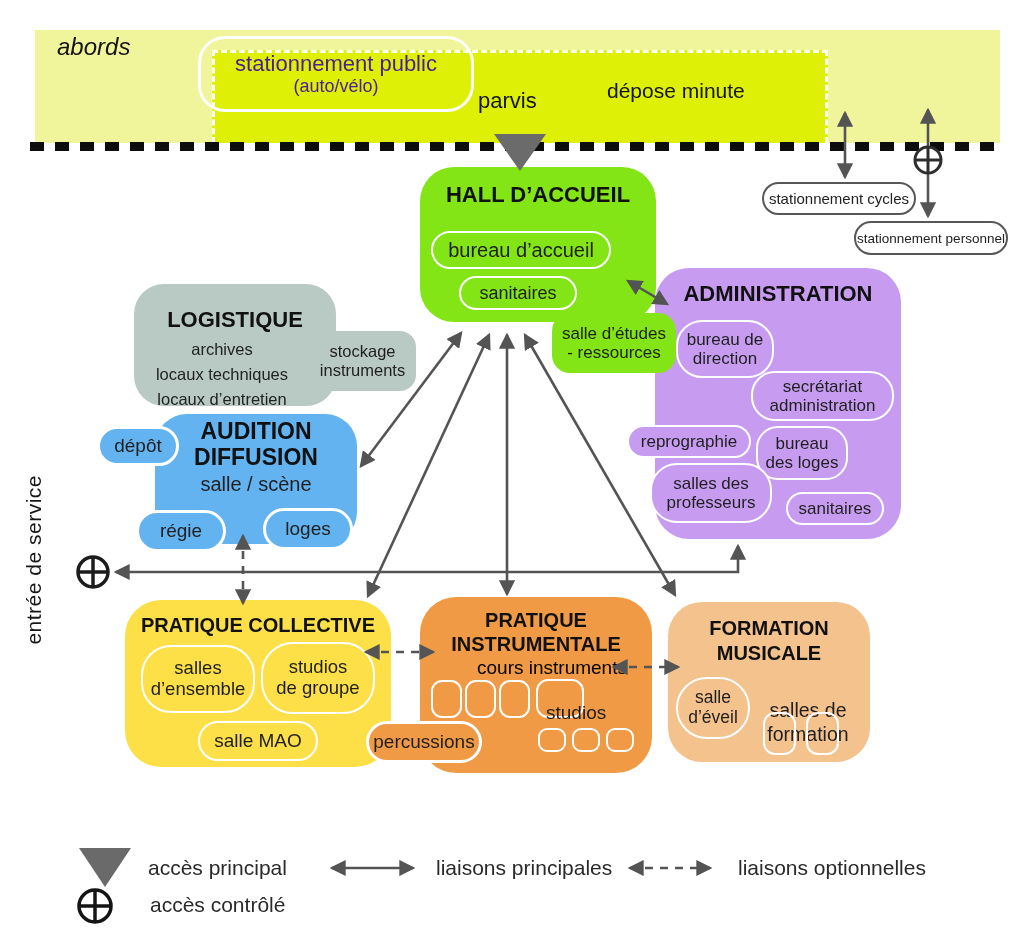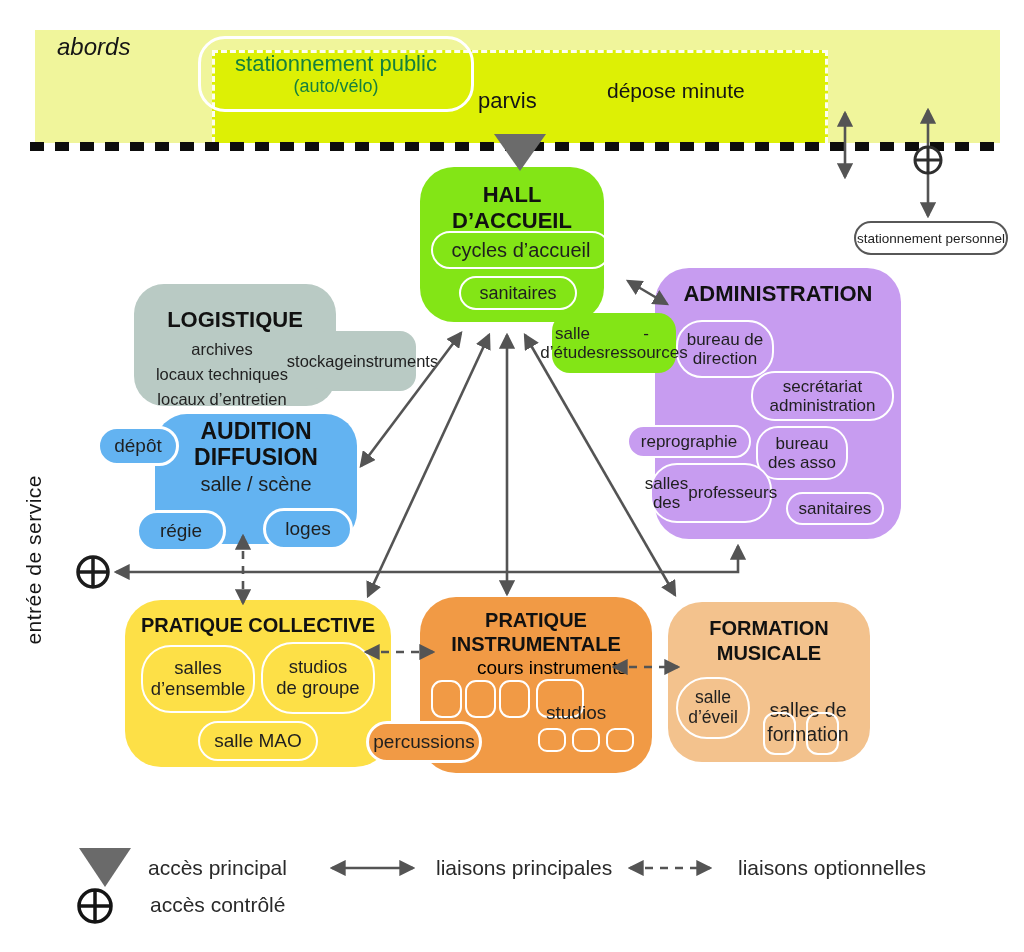--- a/index.html
+++ b/index.html
@@ -7,32 +7,32 @@
         font-family:"Liberation Sans", sans-serif;color:#1c1c1c;}
   .abs{position:absolute;}
   .band{left:35px;top:30px;width:965px;height:113px;background:#f0f59b;}
   .zone{left:212px;top:50px;width:616px;height:93px;background:#ddf005;box-sizing:border-box;
         border:3px dashed rgba(255,255,255,.95);border-bottom:none;}
   .dotline{left:30px;top:142px;width:975px;height:9px;
         background:repeating-linear-gradient(90deg,#0d0d0d 0 14px,transparent 14px 25px);}
   .abords{left:57px;top:33px;font-size:24px;font-style:italic;color:#151515;}
   .ppbox{left:198px;top:36px;width:276px;height:76px;border:3.5px solid #fff;border-radius:27px;
         box-sizing:border-box;display:flex;flex-direction:column;align-items:center;justify-content:center;
-        color:#15803d;text-align:center;line-height:1.15;}
+        color:#4c1d95;text-align:center;line-height:1.15;}
   .pp1{font-size:22px;} .pp2{font-size:18px;}
   .toplabel{font-size:22px;color:#151515;}
   .tri-main{left:494px;top:134px;width:0;height:0;border-left:26px solid transparent;
         border-right:26px solid transparent;border-top:37px solid #6b6b6b;}
   .whitechip{background:#fff;border:2.5px solid #575757;border-radius:17px;box-sizing:border-box;
         display:flex;align-items:center;justify-content:center;color:#222;}
   .block{box-sizing:border-box;color:#111;}
   .btitle{font-weight:bold;text-align:center;color:#111;line-height:1.2;}
   .pill{border:2.5px solid #fff;box-sizing:border-box;display:flex;flex-direction:column;
         align-items:center;justify-content:center;text-align:center;color:#1f1f1f;line-height:1.13;}
-  .chip{border:3px solid #fff;box-sizing:border-box;display:flex;flex-direction:row;
+  .chip{border:3px solid #fff;box-sizing:border-box;display:flex;flex-direction:column;
         align-items:center;justify-content:center;text-align:center;color:#1f1f1f;line-height:1.13;}
   .sq{border:2.5px solid #fff;box-sizing:border-box;}
   .items{font-size:16.5px;text-align:center;line-height:1.5;color:#222;}
   .vlabel{left:22px;top:475px;writing-mode:vertical-rl;transform:rotate(180deg);
         font-size:21px;color:#161616;letter-spacing:.5px;}
   .legtext{font-size:21px;color:#2a2a2a;}
   svg.layer{left:0;top:0;width:1024px;height:952px;pointer-events:none;z-index:10;}
   .z2{z-index:2;} .z3{z-index:3;} .z4{z-index:4;} .z5{z-index:5;}
 </style>
 </head>
@@ -45,29 +45,32 @@
   <div class="abs abords">abords</div>
   <div class="abs ppbox z2">
     <div class="pp1">stationnement public</div>
     <div class="pp2">(auto/vélo)</div>
   </div>
   <div class="abs toplabel" style="left:478px;top:88px;">parvis</div>
   <div class="abs toplabel" style="left:607px;top:79px;font-size:21px;">dépose minute</div>
   <div class="abs dotline"></div>
   <div class="abs tri-main z5"></div>
 
+  <div class="abs whitechip z3" style="left:762px;top:182px;width:154px;height:33px;font-size:15px;">
+    <span>stationnement cycles</span>
+  </div>
   <div class="abs whitechip z3" style="left:854px;top:221px;width:154px;height:34px;font-size:13.5px;">
     <span>stationnement personnel</span>
   </div>
 
-  <div class="abs block z2" style="left:420px;top:167px;width:184px;height:155px;background:#83e516;border-radius:34px;">
+  <div class="abs block z2" style="left:420px;top:167px;width:236px;height:155px;background:#83e516;border-radius:34px;">
     <div class="btitle" style="padding-top:15px;font-size:22px;">HALL D’ACCUEIL</div>
   </div>
   <div class="abs pill z3" style="left:431px;top:231px;width:180px;height:38px;border-radius:20px;font-size:20px;">
-    <span>cycles d’accueil</span>
+    <span>bureau d’accueil</span>
   </div>
   <div class="abs pill z3" style="left:459px;top:276px;width:118px;height:34px;border-radius:18px;font-size:18px;">
     <span>sanitaires</span>
   </div>
   <div class="abs chip z4" style="left:552px;top:313px;width:124px;height:60px;background:#83e516;border:none;border-radius:18px;font-size:17px;">
     <span>salle d’études</span>
     <span>- ressources</span>
   </div>
 
   <div class="abs block" style="left:134px;top:284px;width:202px;height:122px;background:#b9cac4;border-radius:30px;">
@@ -109,21 +112,21 @@
   </div>
   <div class="abs pill z3" style="left:751px;top:371px;width:143px;height:50px;border-radius:24px;font-size:17px;">
     <span>secrétariat</span>
     <span>administration</span>
   </div>
   <div class="abs chip z4" style="left:627px;top:425px;width:124px;height:33px;background:#c79cf0;border-width:2.5px;border-radius:17px;font-size:17px;">
     <span>reprographie</span>
   </div>
   <div class="abs pill z3" style="left:756px;top:426px;width:92px;height:54px;border-radius:22px;font-size:17px;">
     <span>bureau</span>
-    <span>des asso</span>
+    <span>des loges</span>
   </div>
   <div class="abs chip z4" style="left:650px;top:463px;width:122px;height:60px;background:#c79cf0;border-width:2.5px;border-radius:27px;font-size:17px;">
     <span>salles des</span>
     <span>professeurs</span>
   </div>
   <div class="abs pill z3" style="left:786px;top:492px;width:98px;height:33px;border-radius:17px;font-size:17px;">
     <span>sanitaires</span>
   </div>
 
   <div class="abs block" style="left:125px;top:600px;width:266px;height:167px;background:#fde047;border-radius:36px;">

